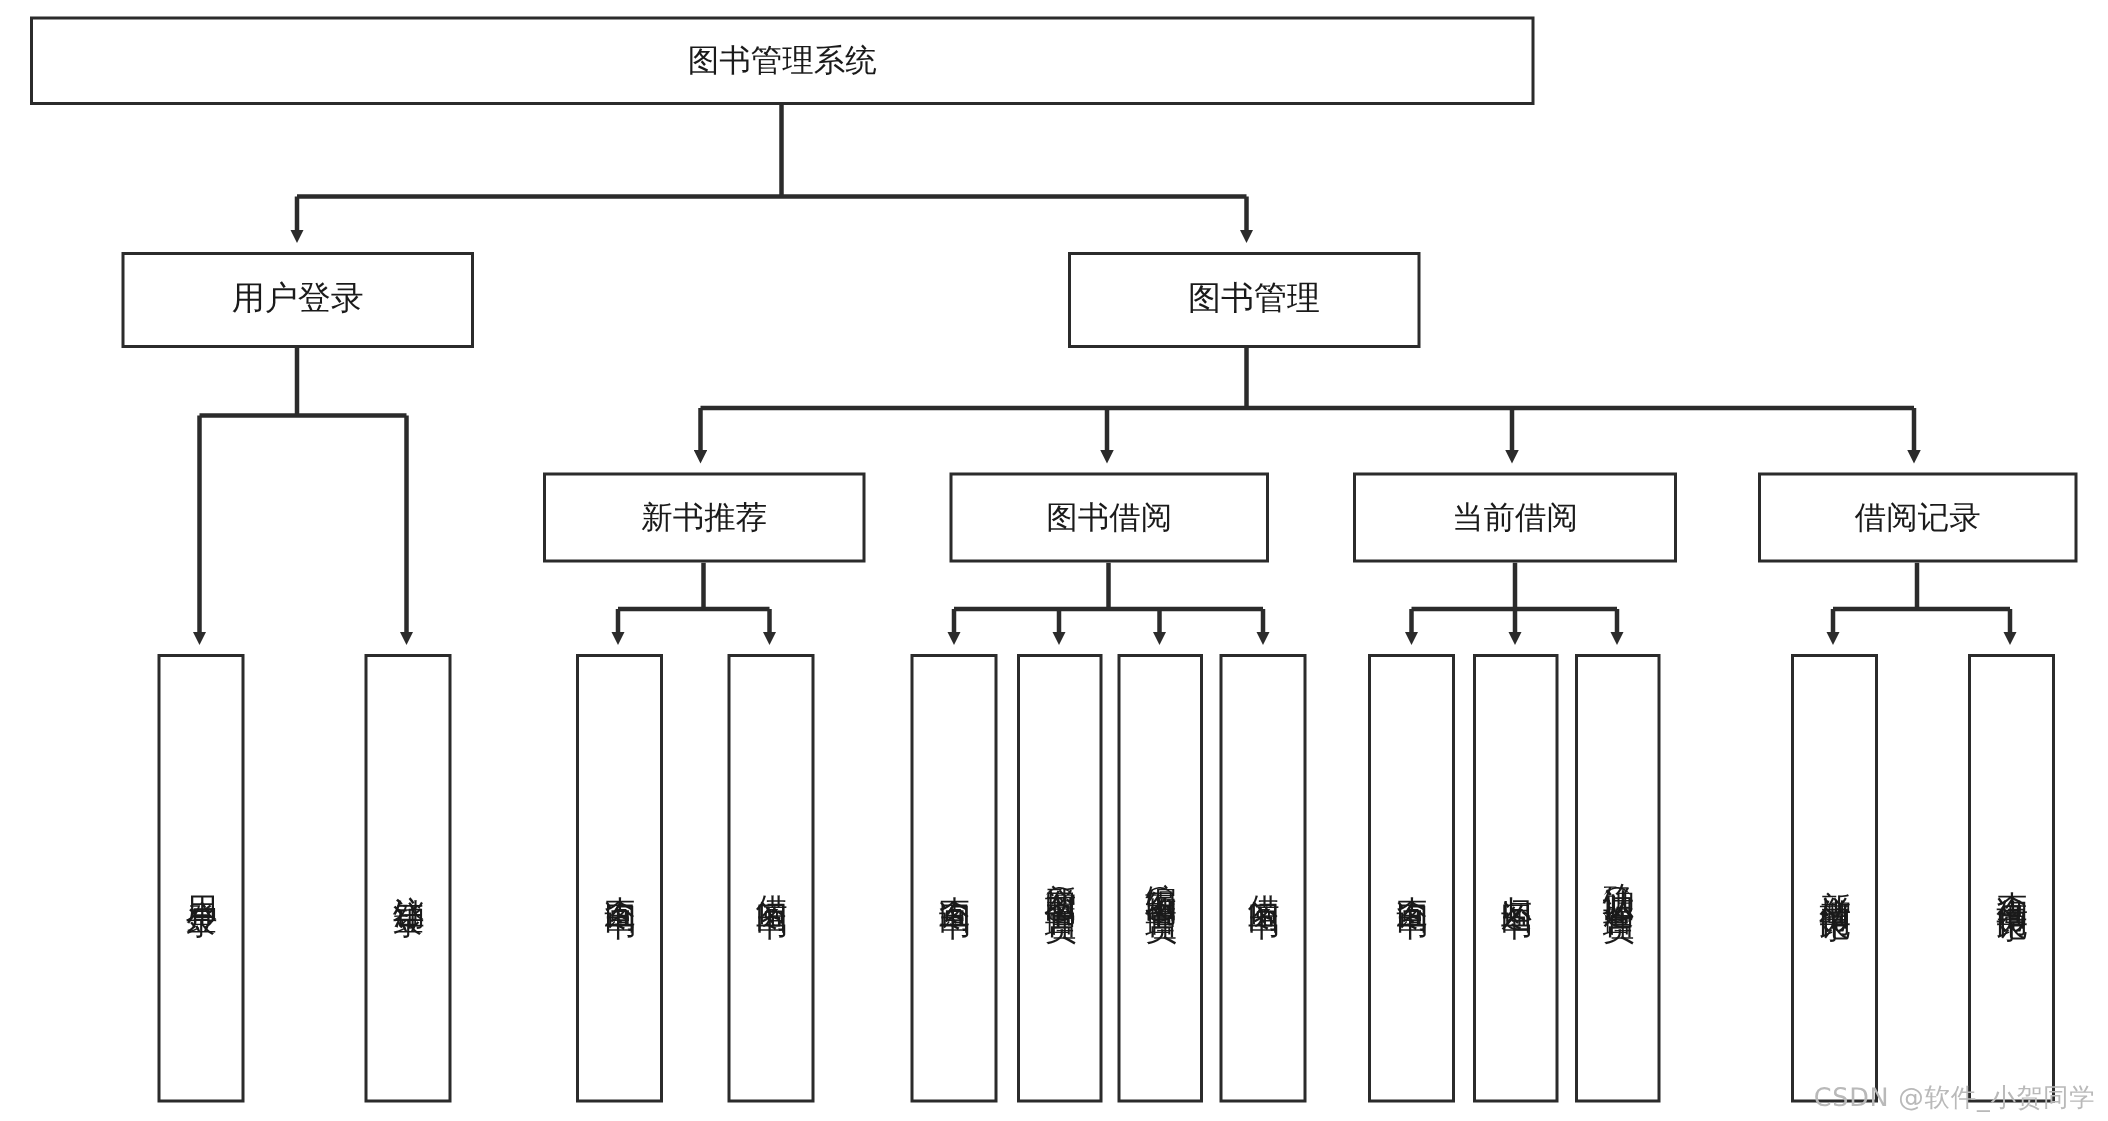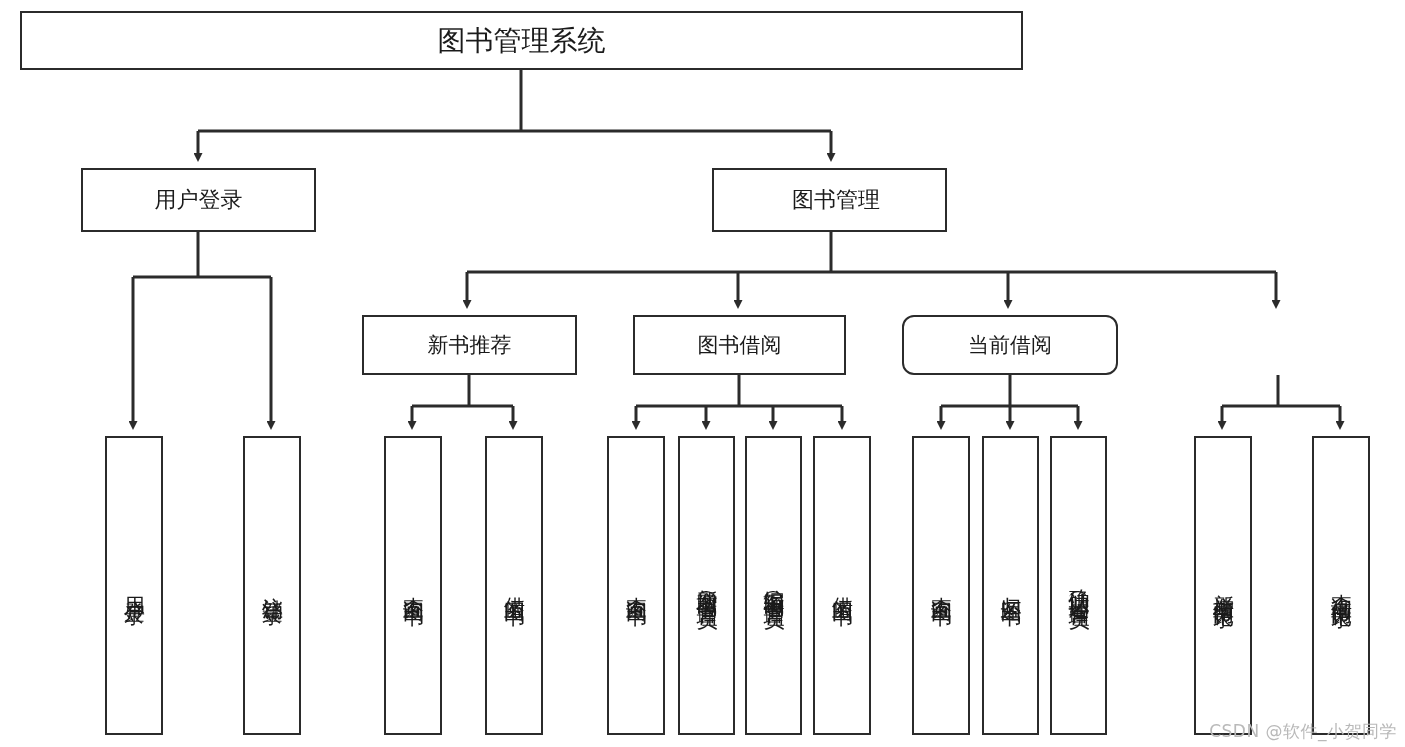--- a/index.html
+++ b/index.html
@@ -31,21 +31,21 @@
     box-sizing: border-box;
     background: #ffffff;
     border: 2px solid #2b2b2b;
     display: flex;
     align-items: center;
     justify-content: center;
     color: #1a1a1a;
     line-height: 1.18;
   }
   .node.root {
-    font-size: 28px;
+    font-size: 21px;
   }
   .node.level2 {
     font-size: 22px;
   }
   .node.level3 {
     font-size: 21px;
   }
   .node.leaf {
     font-size: 21px;
     align-items: center;
@@ -144,24 +144,27 @@
   </div>
 
   <div class="node level3" style="left:633px; top:315px; width:213px; height:60px;">
     <span class="label">图书借阅</span>
   </div>
 
   <div class="node level3" style="left:362px; top:315px; width:215px; height:60px;">
     <span class="label">新书推荐</span>
   </div>
 
-  <div class="node level3" style="left:902px; top:315px; width:216px; height:60px;border-radius:12px;">
+  <div class="node level3" style="left:902px; top:315px; width:216px; height:60px;">
     <span class="label">当前借阅</span>
   </div>
 
+  <div class="node level3" style="left:1172px; top:315px; width:213px; height:60px;">
+    <span class="label">借阅记录</span>
+  </div>
 
   <div class="node leaf" style="left:105px; top:436px; width:58px; height:299px;">
     <span class="label">用户登录</span>
   </div>
 
   <div class="node leaf" style="left:243px; top:436px; width:58px; height:299px;">
     <span class="label">注销登录</span>
   </div>
 
   <div class="node leaf" style="left:384px; top:436px; width:58px; height:299px;">

